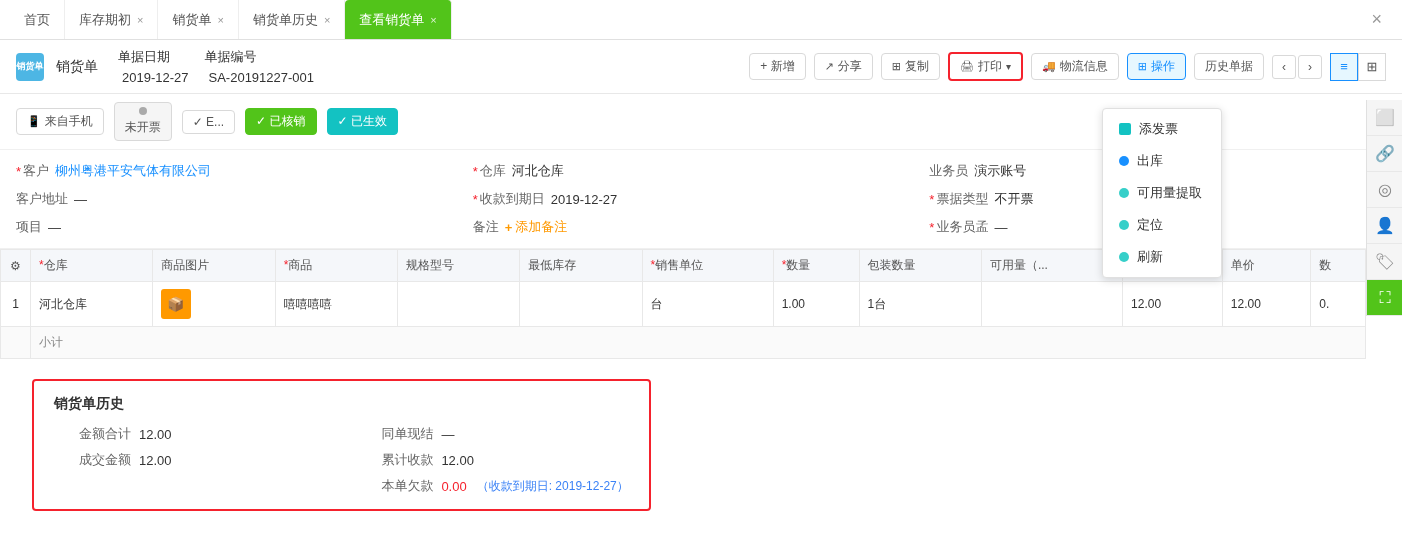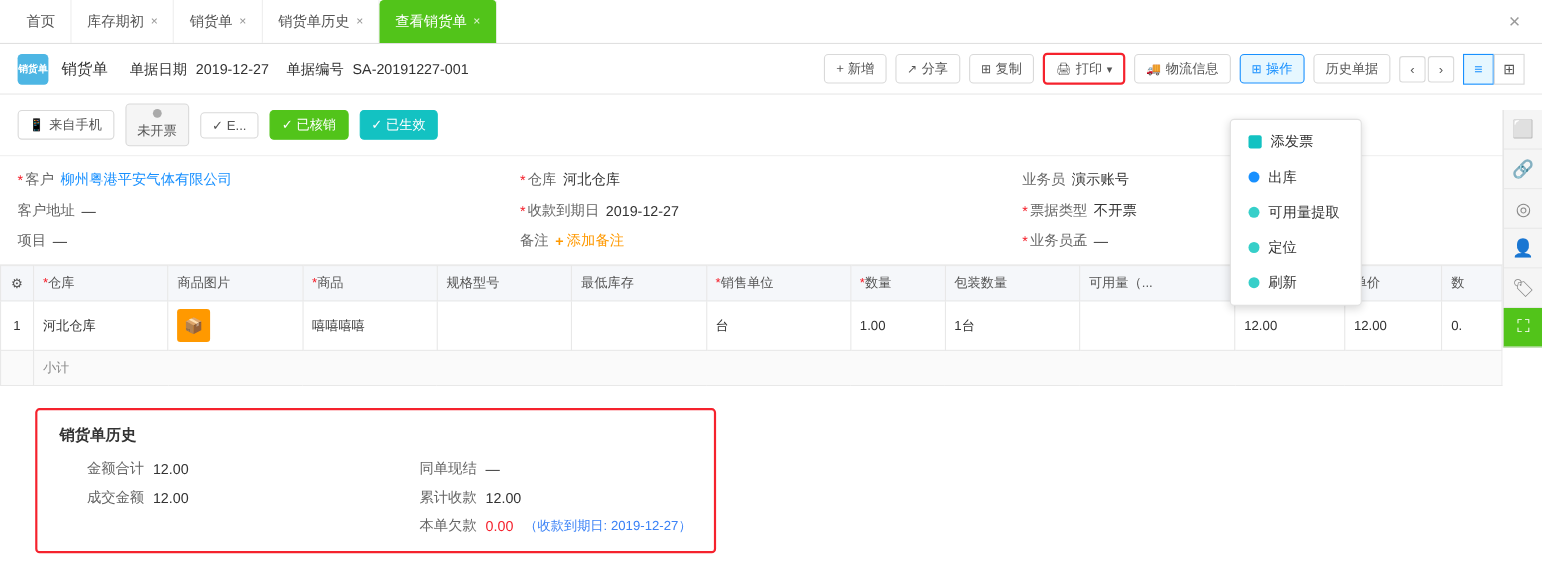--- a/index.html
+++ b/index.html
@@ -40,21 +40,21 @@
     .doc-title-area {
       display: flex; align-items: center; gap: 12px;
     }
     .doc-icon {
       width: 28px; height: 28px; background: #4db6e4; border-radius: 4px;
       display: flex; align-items: center; justify-content: center;
       color: white; font-size: 11px; font-weight: bold;
     }
     .doc-label { font-size: 14px; color: #333; font-weight: 500; }
     .doc-meta { display: flex; align-items: center; gap: 16px; margin-left: 20px; font-size: 13px; }
-    .doc-meta-item { display: flex; align-items: center; gap: 4px; color: #555; }
+    .doc-meta-item { display: flex; gap: 4px; color: #555; flex-direction: column; }
     .doc-meta-item span { color: #333; }
 
     
     .toolbar {
       display: flex; align-items: center; margin-left: auto; gap: 8px;
     }
     .toolbar-btn {
       display: flex; align-items: center; gap: 4px;
       padding: 4px 10px; border: 1px solid #d9d9d9; background: #fff;
       border-radius: 4px; cursor: pointer; font-size: 12px; color: #555;
@@ -113,21 +113,21 @@
     .payment-title { font-size: 14px; font-weight: bold; color: #333; margin-bottom: 12px; }
     .payment-grid { display: grid; grid-template-columns: 1fr 1fr; gap: 8px 30px; }
     .payment-item { display: flex; align-items: center; gap: 8px; font-size: 13px; margin-left: 25px; }
     .payment-label { color: #666; white-space: nowrap; }
     .payment-value { color: #333; }
     .payment-value.red { color: #f5222d; }
     .payment-value.link { color: #3b82f6; }
 
     
     .dropdown-menu {
-      position: absolute; top: 68px; right: 164px;
+      position: absolute; top: 68px; right: 180px;
       background: #fff; border: 1px solid #e0e0e0;
       border-radius: 4px; box-shadow: 0 2px 8px rgba(0,0,0,0.15);
       z-index: 100; min-width: 120px;
       padding: 4px 0;
     }
     .dropdown-item {
       display: flex; align-items: center; gap: 8px;
       padding: 7px 16px; cursor: pointer; font-size: 13px; color: #333;
     }
 

